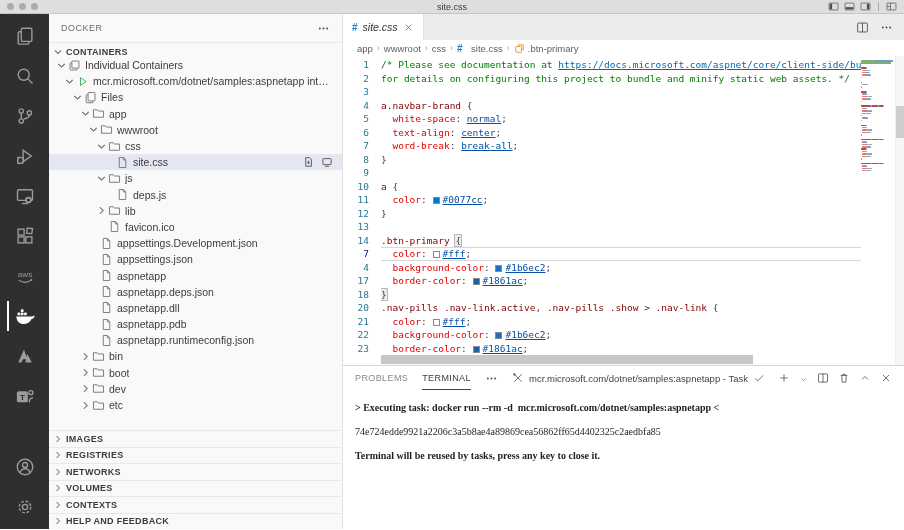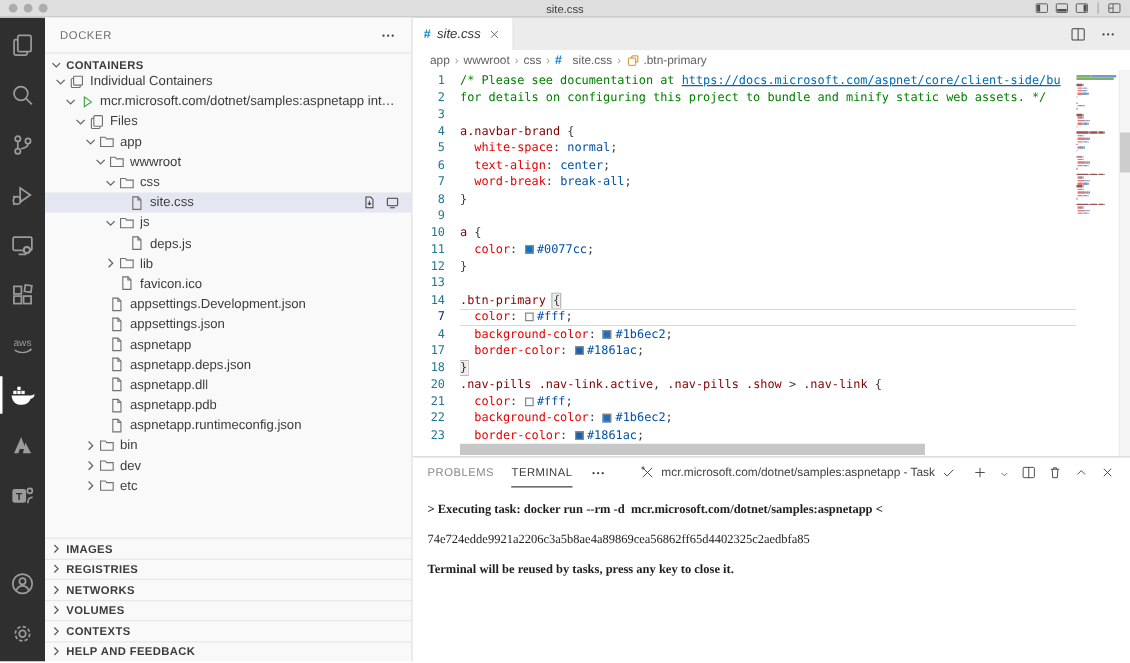--- a/index.html
+++ b/index.html
@@ -15,21 +15,21 @@
   .dot{width:7px;height:7px;border-radius:50%;background:#acacac;}
   .tb-title{position:absolute;left:0;right:0;text-align:center;font-size:9px;color:#3c3c3c;}
   .tb-icons{margin-left:auto;display:flex;align-items:center;gap:5px;padding-right:7px;z-index:2;color:#4d4d4d;}
   .tb-icons .i{width:11px;height:11px;}
   .tb-sep{width:1px;height:9px;background:#a9a9a9;margin:0 2px;}
 
   
   .main{display:flex;height:515px;}
 
   
-  .activitybar{width:36px;background:#2f2f2f;display:flex;flex-direction:column;align-items:center;padding-top:2px;flex:none;}
+  .activitybar{width:49px;background:#2f2f2f;display:flex;flex-direction:column;align-items:center;padding-top:2px;flex:none;}
   .ab-item{width:36px;height:40px;display:flex;align-items:center;justify-content:center;color:#9b9b9b;position:relative;}
   .ab-item .i{width:20px;height:20px;}
   .ab-item.active{color:#fff;}
   .ab-item.active::before{content:"";position:absolute;left:0;top:5px;bottom:5px;width:2px;background:#fff;}
   .ab-bottom{margin-top:auto;display:flex;flex-direction:column;align-items:center;padding-bottom:2px;}
 
   
   .sidebar{width:294px;background:#f9f9f9;border-right:1px solid #e0e0e0;position:relative;flex:none;overflow:hidden;}
   .sb-header{height:24px;display:flex;align-items:center;padding:14px 12px;font-size:9px;letter-spacing:.5px;color:#6f6f6f;}
   .sb-header .i{width:13px;height:13px;margin-left:auto;color:#3c3c3c;}
@@ -64,21 +64,21 @@
 
   
   .editor{flex:1;position:relative;display:flex;overflow:hidden;font-family:"DejaVu Sans Mono","Liberation Mono",monospace;font-size:9.5px;}
   .codearea{flex:1;overflow:hidden;padding-top:2px;min-width:0;}
   .cl{height:13.5px;line-height:13.5px;display:flex;white-space:pre;}
   .ln{width:26px;text-align:right;margin-right:12px;color:#237893;flex:none;}
   .cl.current .ln{color:#0b216f;}
   .ct{flex:1;min-width:0;overflow:hidden;color:#3b3b3b;}
   .cl.current .ct{box-shadow:inset 0 1px 0 #d7d7d7, inset 0 -1px 0 #d7d7d7;}
   .cm{color:#008000;} .lk{color:#006ab1;text-decoration:underline;} .sel{color:#800000;}
-  .pr{color:#e50000;} .vl{color:#0451a5;} .pn{color:#3b3b3b;}
+  .pr{color:#e50000;} .vl{color:#0451a5;text-decoration:underline;} .pn{color:#3b3b3b;}
   .mt{background:#ececec;box-shadow:0 0 0 1px #b9b9b9;}
   .sw{display:inline-block;width:7px;height:7px;border:1px solid #8a8a8a;margin-right:3px;vertical-align:-1px;}
   .minimap{width:34px;flex:none;position:relative;padding-top:4px;overflow:hidden;}
   .mrow{display:flex;height:1.5px;margin-bottom:.9px;}
   .mseg{height:1.5px;border-radius:.5px;}
   .vscroll{width:9px;flex:none;background:#f5f5f5;border-left:1px solid #ededed;position:relative;}
   .vthumb{position:absolute;left:0;right:0;top:50px;height:32px;background:#cdcdcd;}
   .hscroll{position:absolute;bottom:1px;left:38px;width:372px;height:9px;background:#b9b9b9;opacity:.8;}
 
   
@@ -513,20 +513,33 @@
             <span class="i chev">
               <svg viewBox="0 0 16 16" fill="none" stroke="currentColor" stroke-width="1.1">
                 <path d="M6 4l4 4-4 4" stroke-width="1.3"></path>
               </svg>
             </span>
             <span class="i fic">
               <svg viewBox="0 0 16 16" fill="none" stroke="currentColor" stroke-width="1.1">
                 <path d="M1.8 3.4h4.6l1.4 1.6h6.4v7.6H1.8z"></path>
               </svg>
             </span>
+            <span class="lbl">boot</span>
+          </div>
+          <div class="row" style="padding-left: 30px;">
+            <span class="i chev">
+              <svg viewBox="0 0 16 16" fill="none" stroke="currentColor" stroke-width="1.1">
+                <path d="M6 4l4 4-4 4" stroke-width="1.3"></path>
+              </svg>
+            </span>
+            <span class="i fic">
+              <svg viewBox="0 0 16 16" fill="none" stroke="currentColor" stroke-width="1.1">
+                <path d="M1.8 3.4h4.6l1.4 1.6h6.4v7.6H1.8z"></path>
+              </svg>
+            </span>
             <span class="lbl">dev</span>
           </div>
           <div class="row" style="padding-left: 30px;">
             <span class="i chev">
               <svg viewBox="0 0 16 16" fill="none" stroke="currentColor" stroke-width="1.1">
                 <path d="M6 4l4 4-4 4" stroke-width="1.3"></path>
               </svg>
             </span>
             <span class="i fic">
               <svg viewBox="0 0 16 16" fill="none" stroke="currentColor" stroke-width="1.1">

